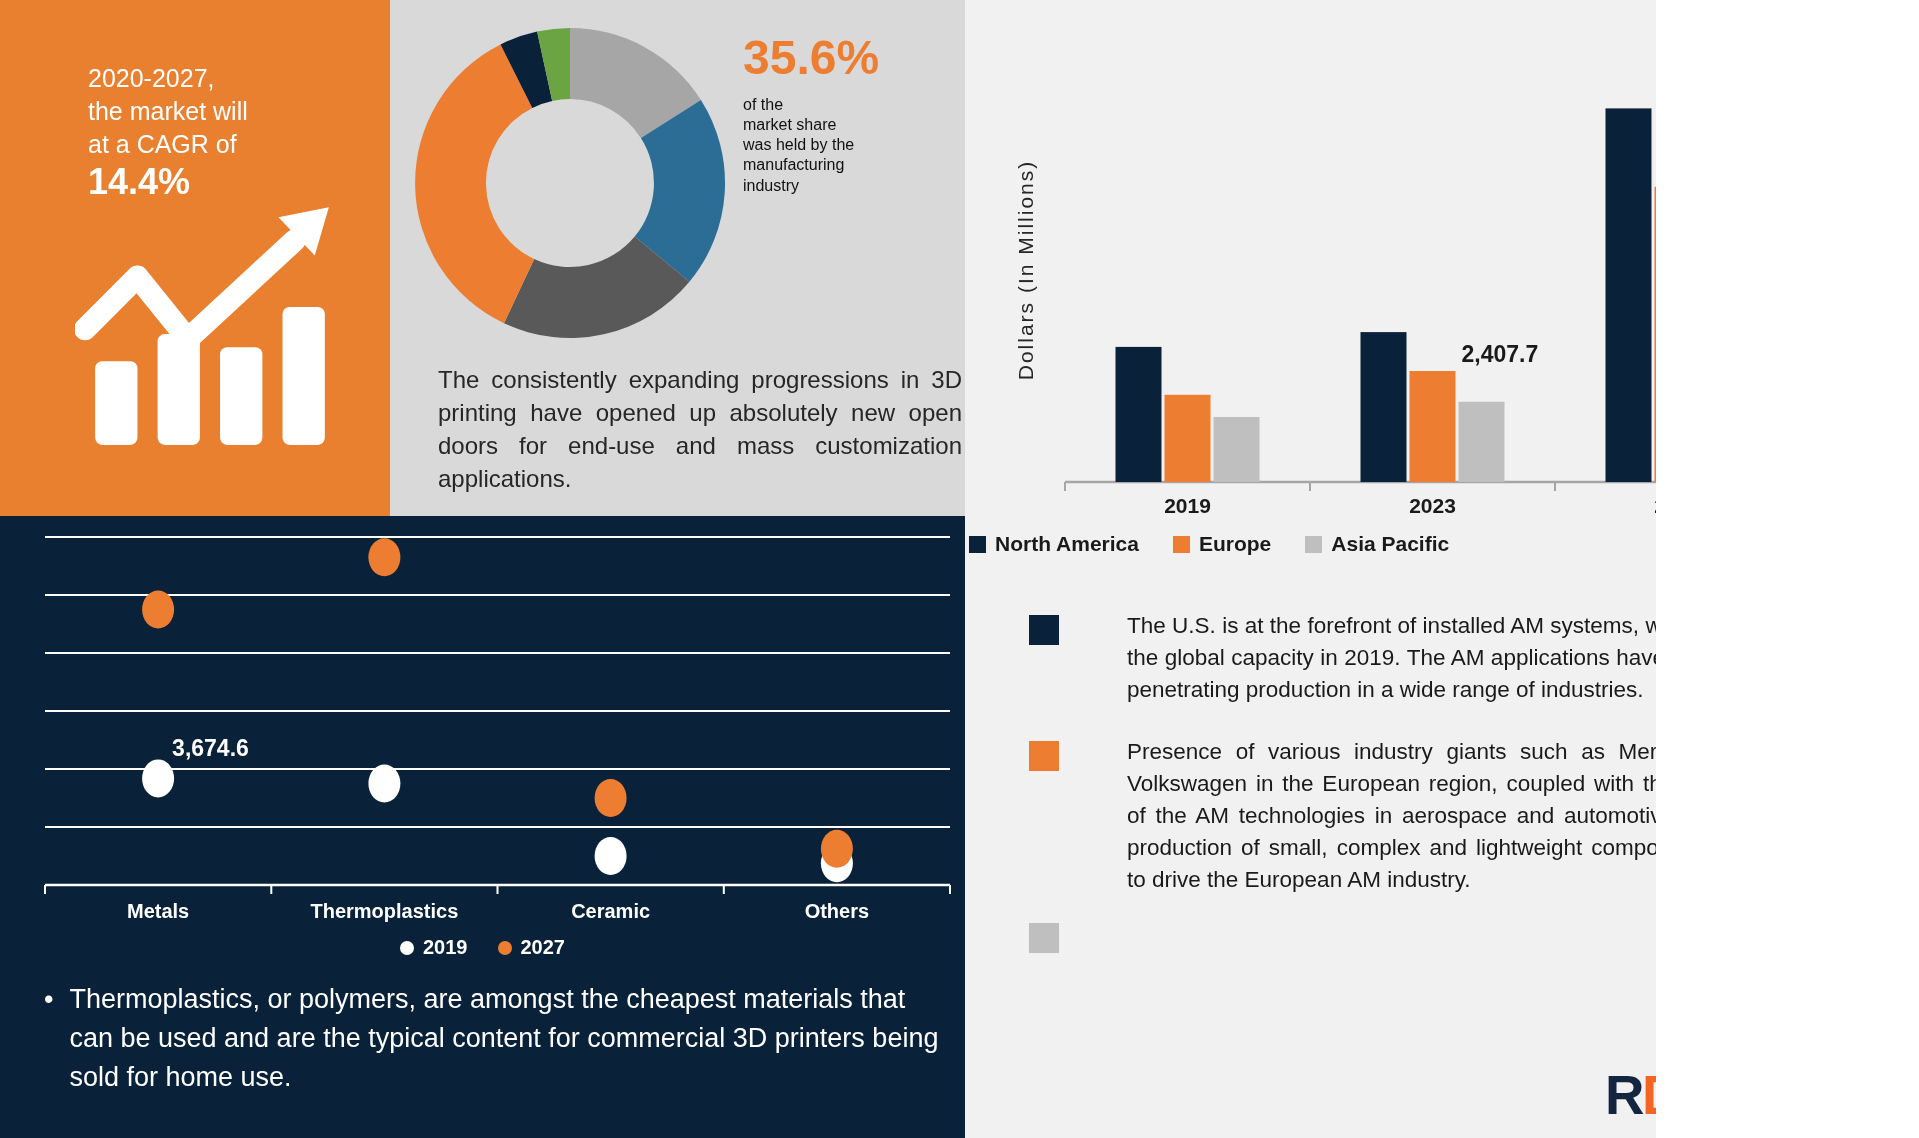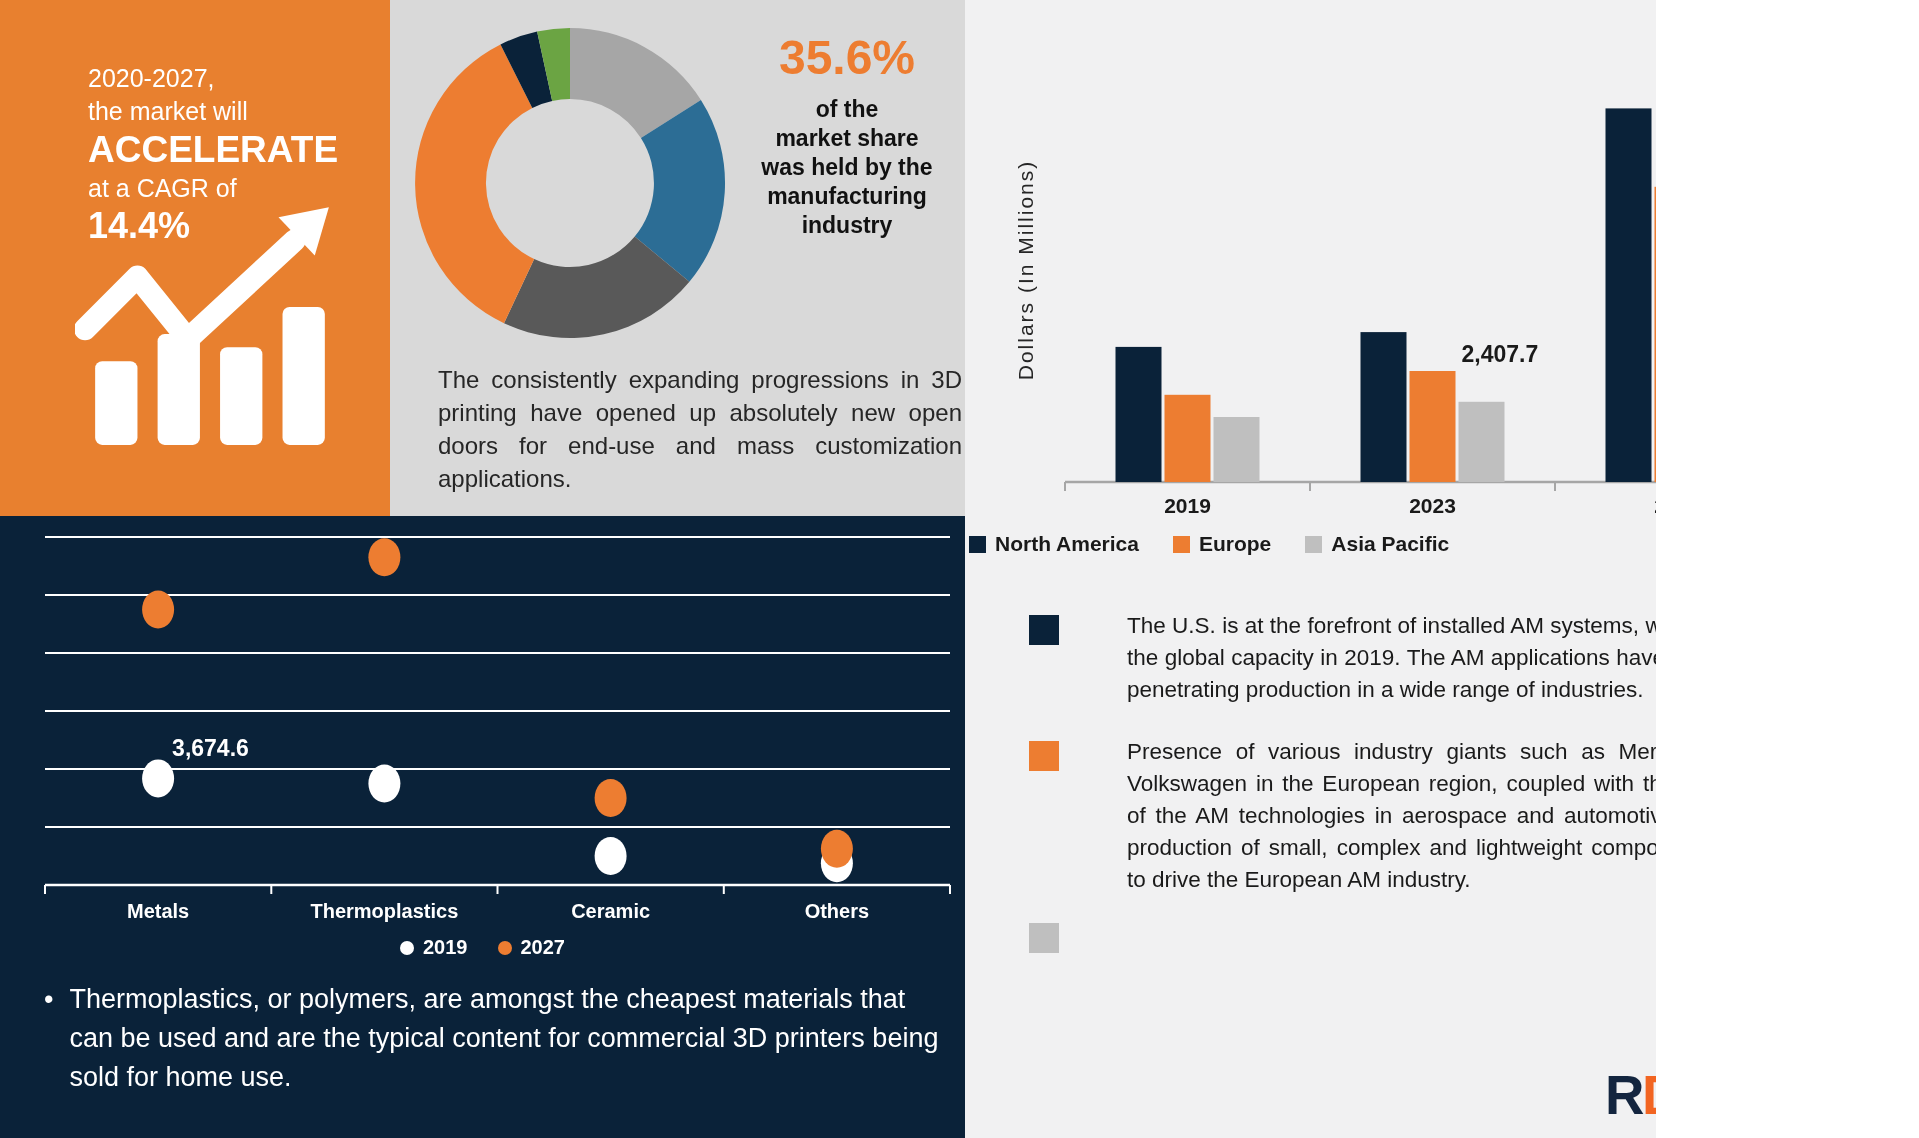--- a/index.html
+++ b/index.html
@@ -12,23 +12,23 @@
   .p-cagr { left: 0; top: 0; width: 390px; height: 516px; background: #e8802f; color: #fff; }
   .cagr-text { position: absolute; left: 88px; top: 62px; line-height: 1.32; }
   .cagr-line { font-size: 25px; }
   .cagr-big  { font-size: 37px; font-weight: bold; line-height: 1.18; }
   .cagr-val  { font-size: 36px; }
   .growth-icon { position: absolute; left: 75px; top: 188px; width: 272px; height: 267px; }
 
   
   .p-share { left: 390px; top: 0; width: 575px; height: 516px; background: #d9d9d9; }
   #donut { position: absolute; left: 20px; top: 23px; width: 320px; height: 320px; }
-  .share-text { position: absolute; left: 353px; top: 30px; width: 208px; text-align: center; }
+  .share-text { position: absolute; left: 353px; top: 30px; width: 208px; }
   .share-pct  { font-size: 48px; font-weight: bold; color: #ed7d31; }
-  .share-desc { margin-top: 10px; font-size: 23px; font-weight: bold; color: #111;
+  .share-desc { margin-top: 10px; font-size: 16px; font-weight: normal; color: #111;
                 line-height: 1.26; white-space: pre-line; }
   .share-para { position: absolute; left: 48px; top: 364px; width: 524px; font-size: 24px;
                 color: #262626; line-height: 1.37; text-align: justify; margin: 0; }
 
   
   .p-mat { left: 0; top: 516px; width: 965px; height: 622px; background: #0a2239; color: #fff; }
   #dots { position: absolute; left: 0; top: 0; width: 965px; height: 412px; }
   .mat-legend { position: absolute; top: 420px; left: 0; width: 965px; display: flex;
                 justify-content: center; gap: 30px; align-items: center; }
   .mat-leg-item { display: flex; align-items: center; gap: 9px; font-size: 20px; font-weight: bold; }
@@ -64,21 +64,20 @@
 </style>
 </head>
 <body>
 
 <div class="canvas">
 
   <section class="p-cagr">
     <div class="cagr-text">
       <div class="cagr-line">2020-2027,</div>
       <div class="cagr-line">the market will</div>
-      <div class="cagr-big">ACCELERATE</div>
       <div class="cagr-line">at a CAGR of</div>
       <div class="cagr-big cagr-val">14.4%</div>
     </div>
     <svg class="growth-icon" viewBox="0 0 270 265">
       <rect x="20" y="172" width="42" height="83" rx="7" fill="#fff"></rect>
       <rect x="82" y="145" width="42" height="110" rx="7" fill="#fff"></rect>
       <rect x="144" y="158" width="42" height="97" rx="7" fill="#fff"></rect>
       <rect x="206" y="118" width="42" height="137" rx="7" fill="#fff"></rect>
       <path d="M10 140 L62 88 L112 150 L218 52" fill="none" stroke="#fff" stroke-width="22" stroke-linecap="round" stroke-linejoin="round"></path>
       <path d="M252 19 L238 67 L202 29 Z" fill="#fff"></path>

